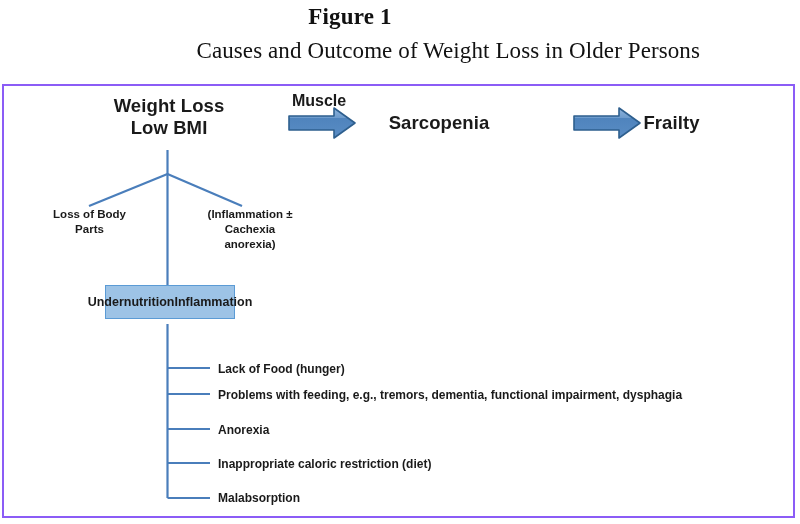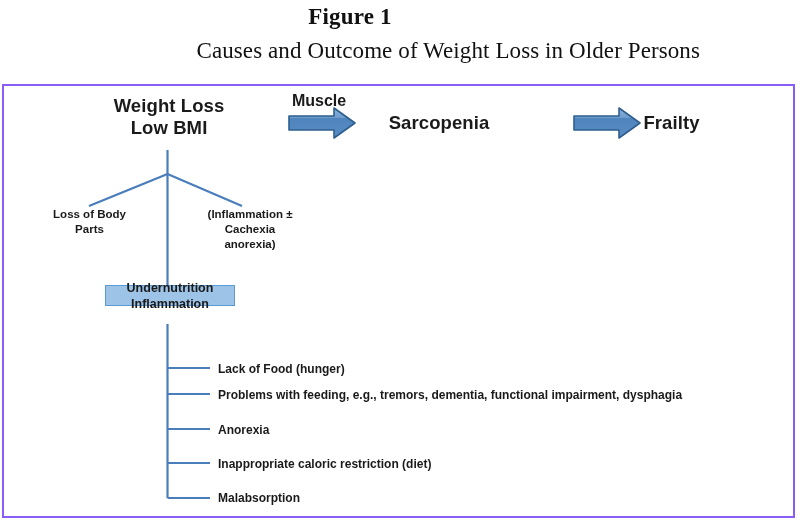--- a/index.html
+++ b/index.html
@@ -103,26 +103,26 @@
 
   #loss-body-label   { left: 8px;   top: 121px; width: 155px; }
   #cachexia-label    { left: 176px; top: 121px; width: 140px; }
 
   
   #undernutrition-box {
     position: absolute;
     left: 101px;
     top: 199px;
     width: 130px;
-    height: 21px;
+    height: 34px;
     background: #9dc3e6;
     border: 1px solid #5b9bd5;
     box-sizing: border-box;
     display: flex;
-    flex-direction: column;
+    flex-direction: row;
     align-items: center;
     justify-content: center;
   }
   #undernutrition-box .box-line {
     font-family: "Liberation Sans", sans-serif;
     font-size: 12.5px;
     font-weight: bold;
     color: #1a1a1a;
     line-height: 1.28;
     white-space: nowrap;

